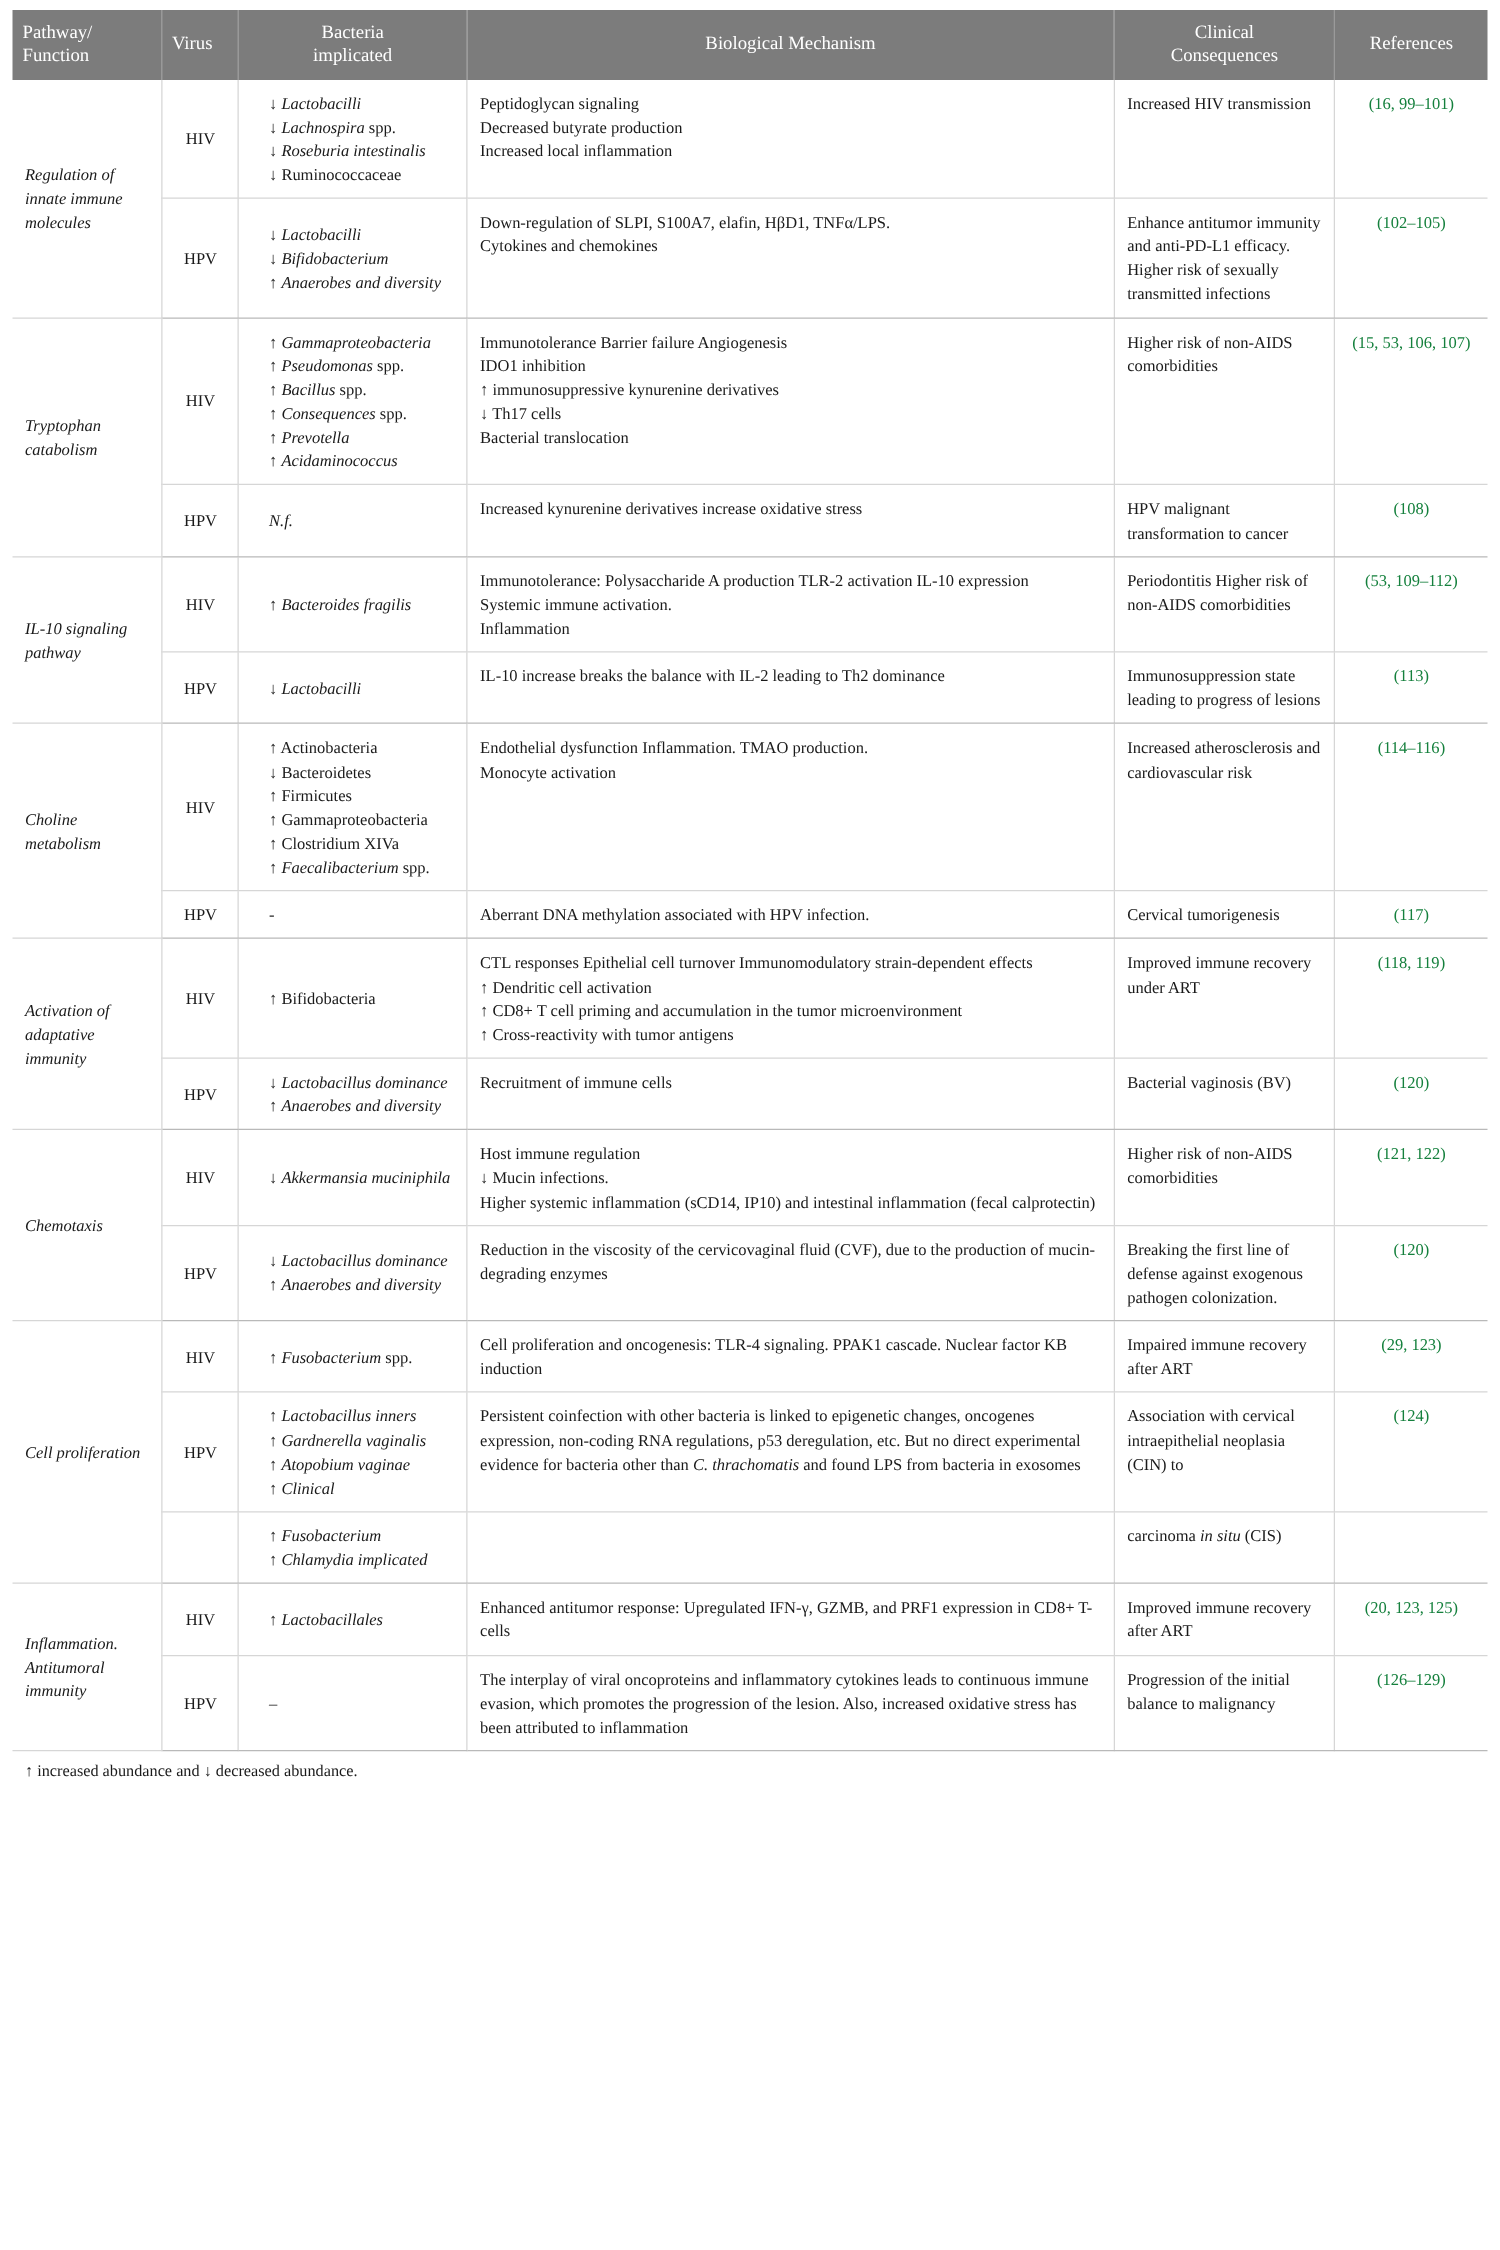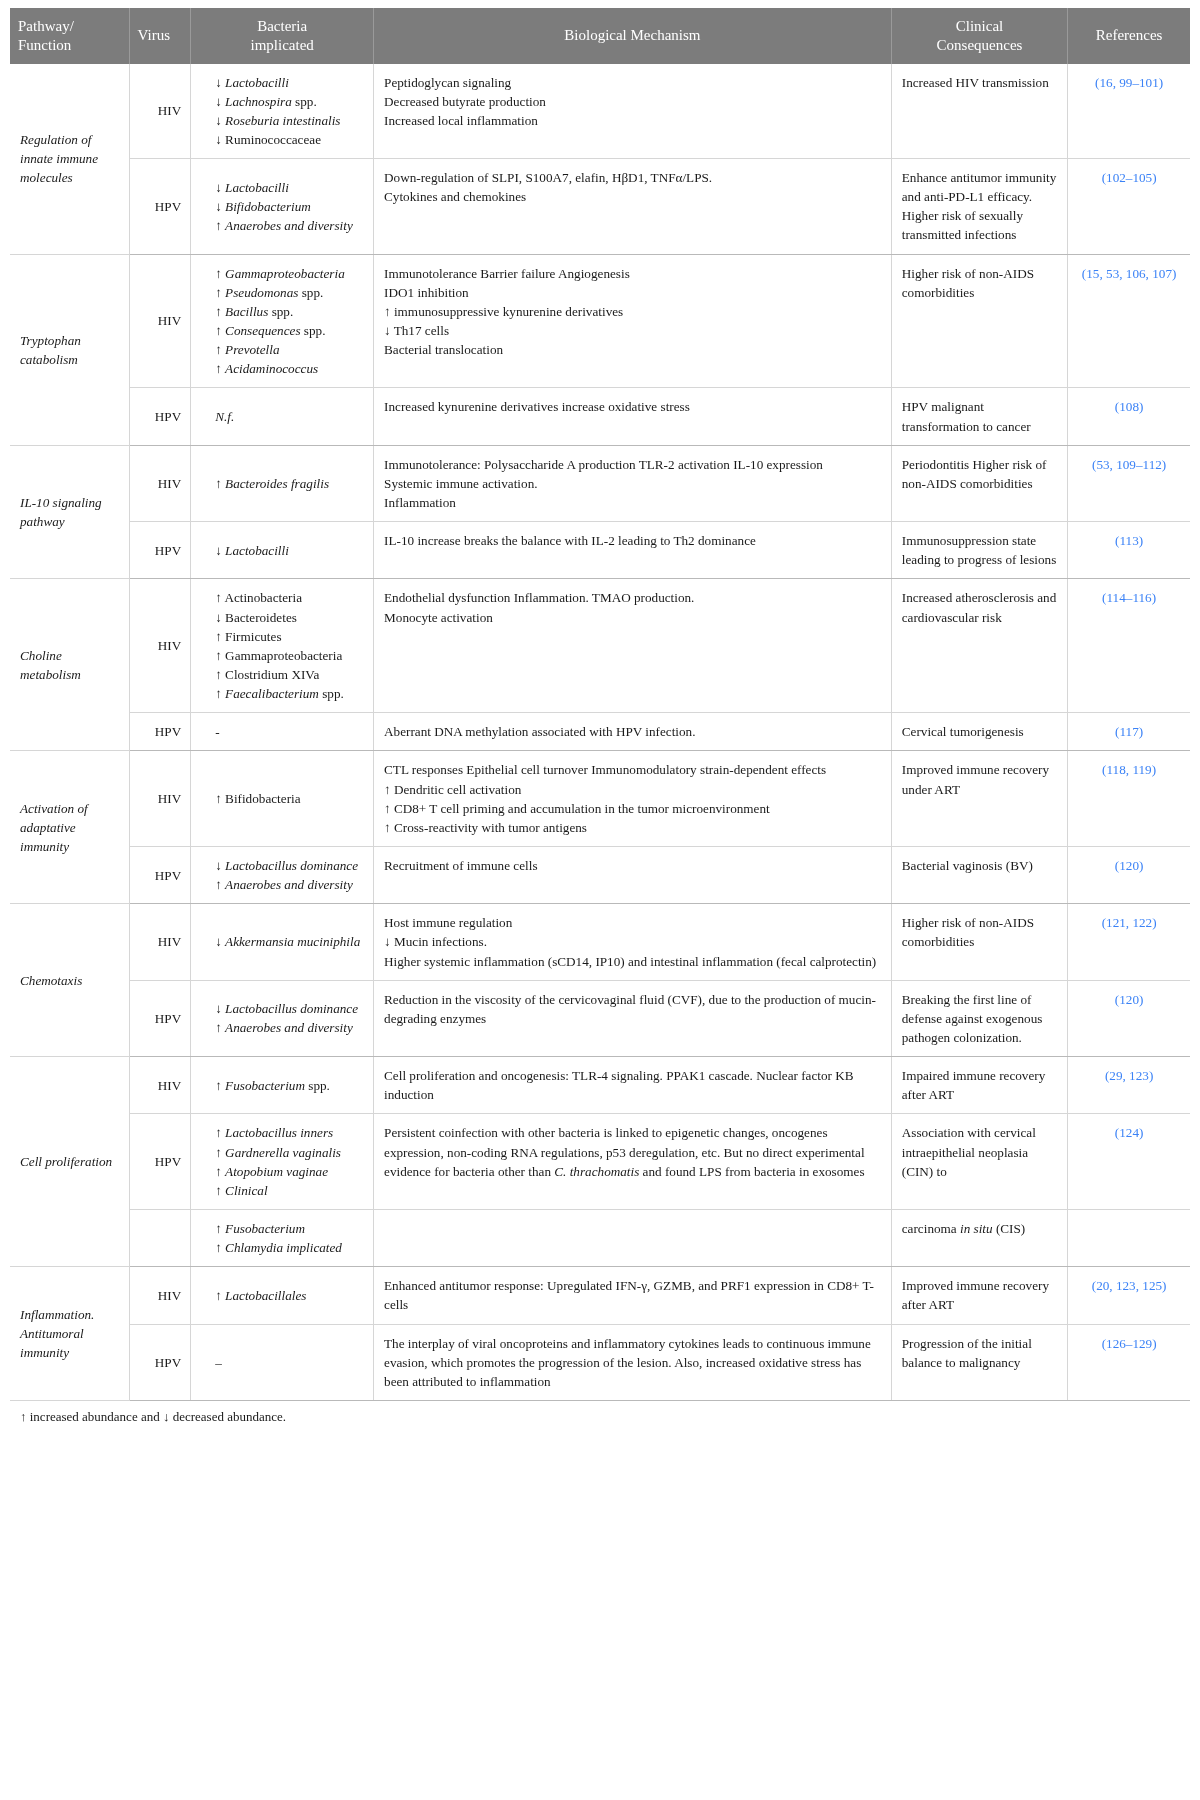--- a/index.html
+++ b/index.html
@@ -59,36 +59,36 @@
   tbody tr.group-end > td { border-bottom: 1px solid #b9b9b9; }
 
   td.cell-pathway {
     vertical-align: middle;
     border-right: 1px solid #d6d6d6;
     padding-left: 10px;
     font-style: italic;
   }
   td.cell-virus {
     vertical-align: middle;
-    text-align: right;
+    text-align: center;
   }
   td.cell-bacteria {
     vertical-align: middle;
     padding-left: 24px;
   }
   td.cell-mech { vertical-align: top; }
   td.cell-clinical { vertical-align: top; }
   td.cell-refs {
     vertical-align: top;
     text-align: center;
     padding-left: 6px;
     padding-right: 6px;
   }
   .ref { color: #d62b2b; }
-  .paren { color: #3b82f6; }
+  .paren { color: #15803d; }
 
   .lines > div { white-space: normal; }
   i { font-style: italic; }
 
   tfoot td, .table-foot {
     border-top: 1px solid #b9b9b9;
     border-bottom: none;
     border-right: none;
     padding: 7px 10px 8px 10px;
     font-size: 13px;

